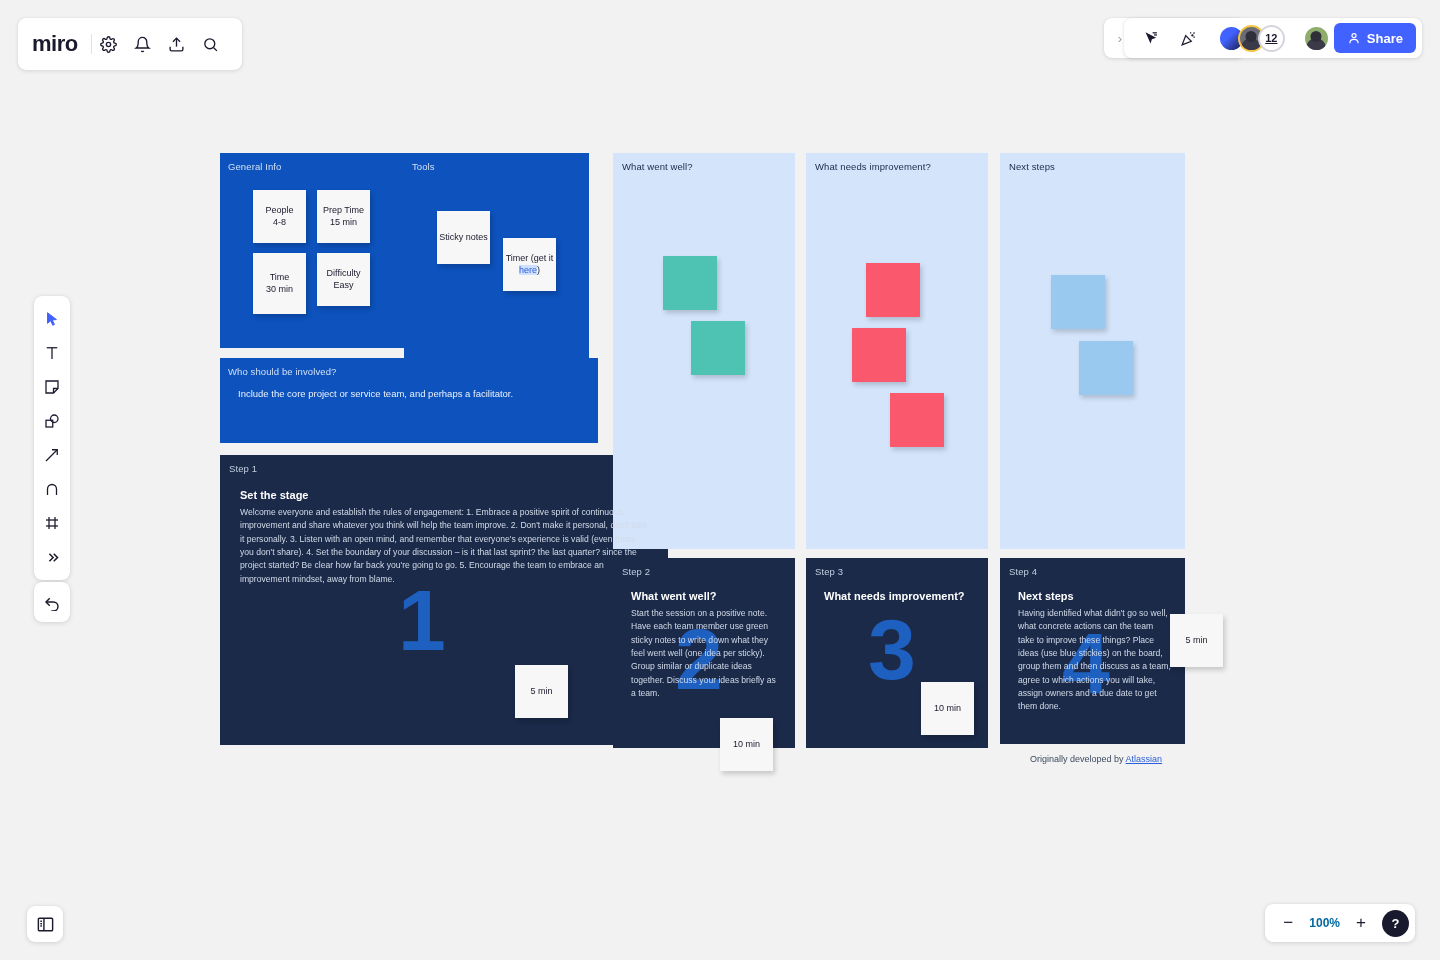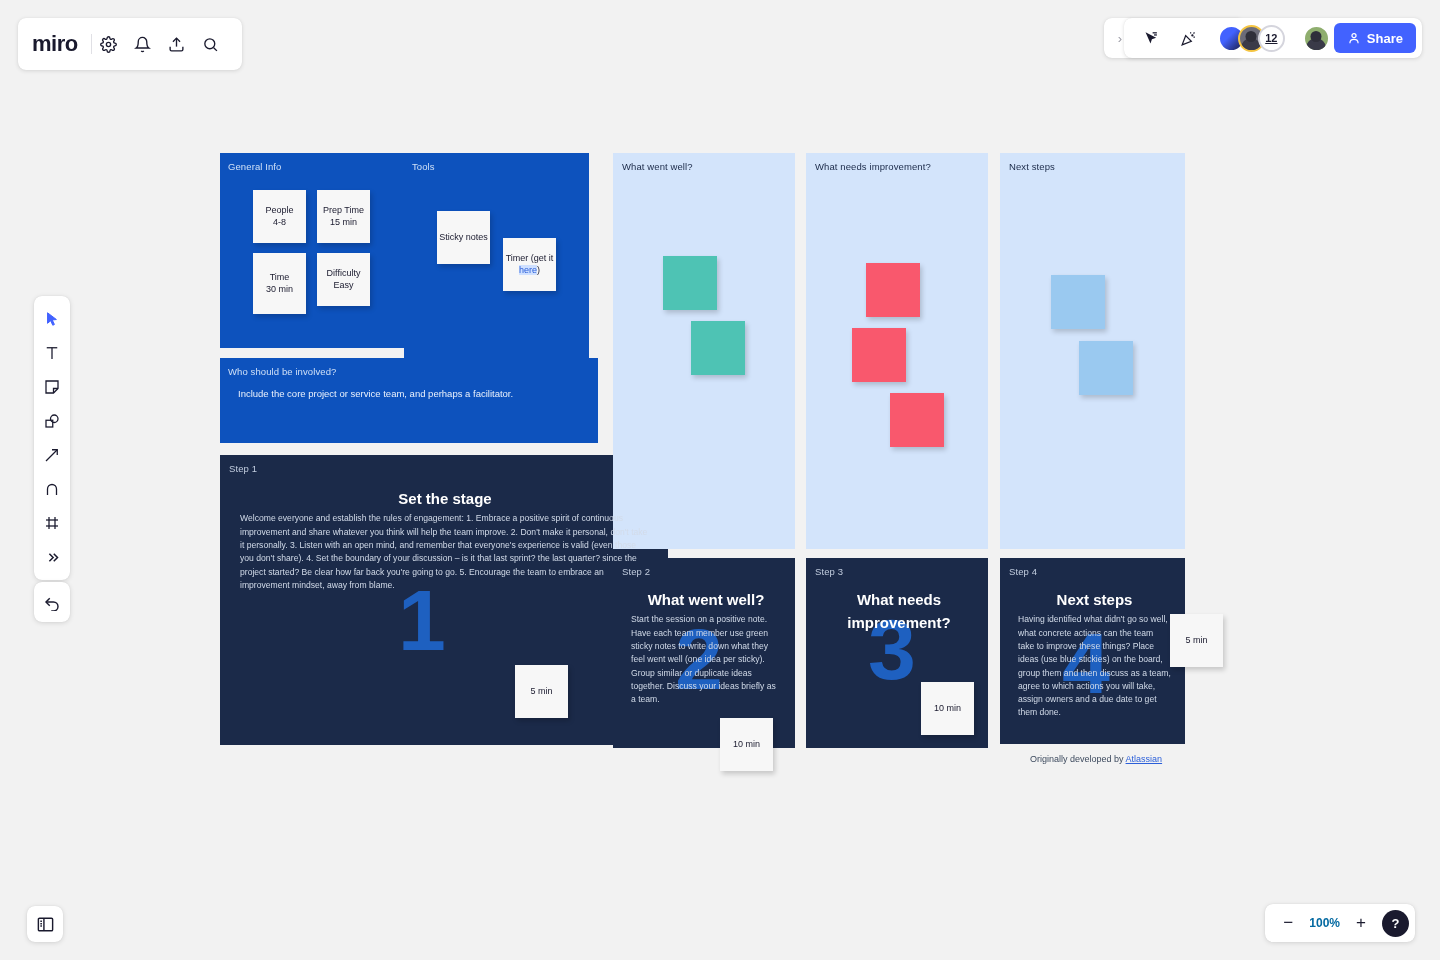--- a/index.html
+++ b/index.html
@@ -156,21 +156,21 @@
   
   .involved-body {
     position: absolute; left: 18px; top: 30px; right: 14px;
     font-size: 9.5px; color: #eaf1fc;
   }
   .step-body {
     position: absolute; left: 18px; top: 28px; right: 16px;
     font-size: 8.6px; color: #d2dbe9; line-height: 1.55;
     z-index: 3;
   }
-  .step-body b { color: #fff; font-size: 15px; display: block; margin-bottom: 2px; text-align: center; }
+  .step-body b { color: #fff; font-size: 11px; display: block; margin-bottom: 2px; }
   .watermark {
     position: absolute; font-size: 86px; font-weight: 700;
     color: #1f63c7; opacity: .95; z-index: 1; line-height: 1;
     user-select: none;
   }
   .attribution {
     position: absolute; font-size: 9px; color: #3d4a5e;
   }
   .attribution a { color: #2b5fd9; }
 </style>

